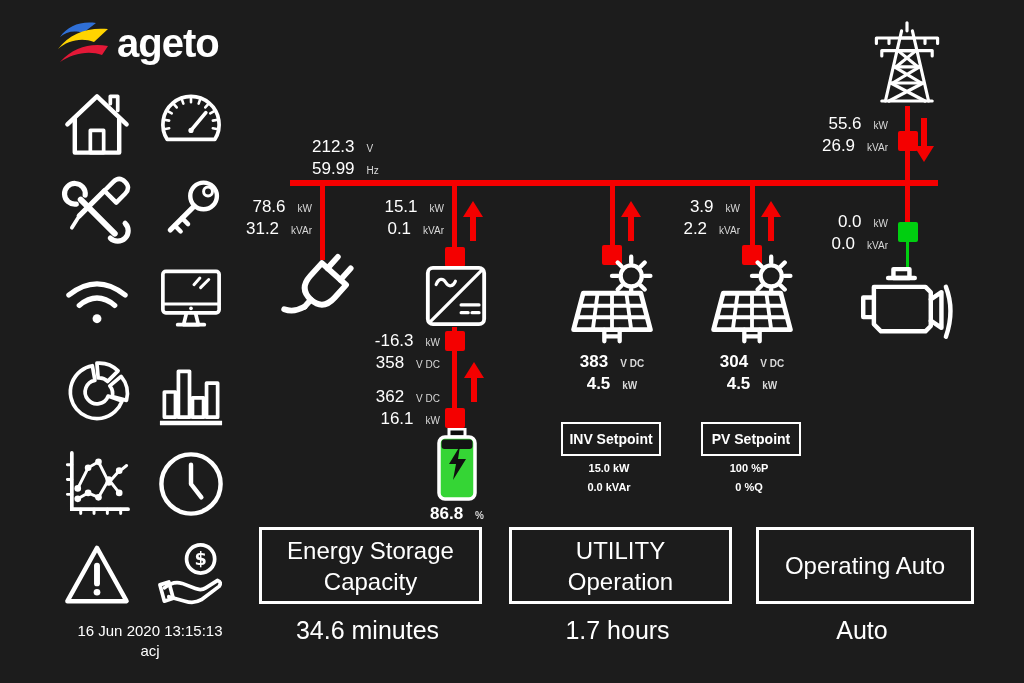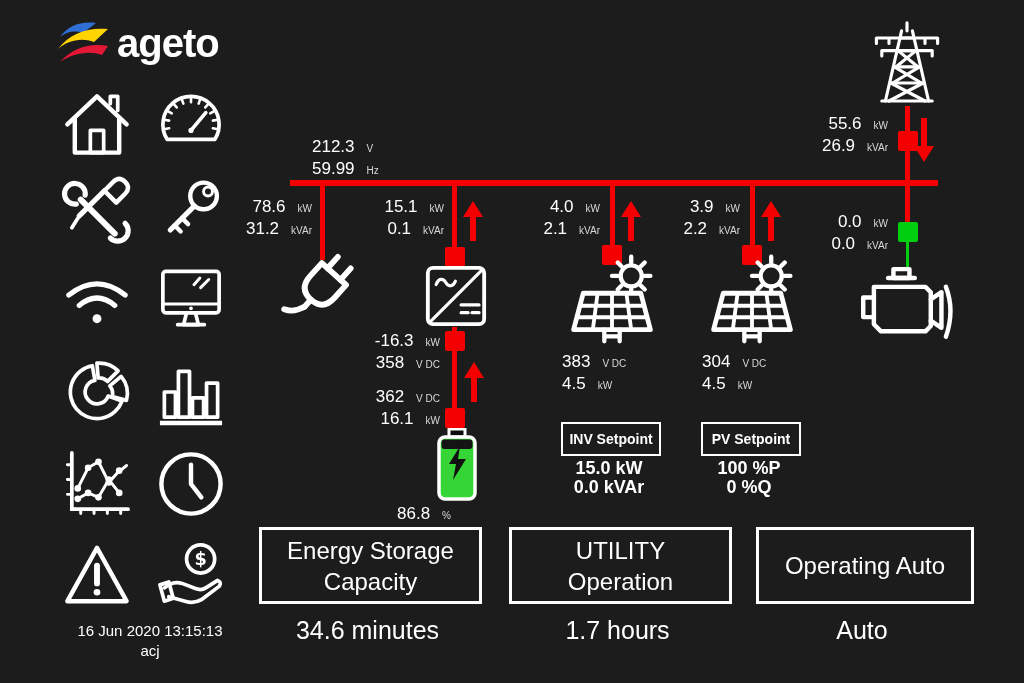--- a/index.html
+++ b/index.html
@@ -3,33 +3,33 @@
 <meta charset="utf-8">
 <style>
   html,body{margin:0;padding:0;background:#000;}
   .screen{position:relative;width:1024px;height:683px;background:var(--background,#1c1c1c);
     font-family:"Liberation Sans",sans-serif;color:#fff;overflow:hidden;}
   .abs{position:absolute;}
   svg{display:block;}
   
   .meas{position:absolute;font-size:17px;line-height:20px;color:#fff;white-space:nowrap;}
   .meas.right{text-align:right;}
-  .meas.center{text-align:left;}
+  .meas.center{text-align:center;font-weight:bold;}
   .meas.left{text-align:left;}
   .unit{font-size:10px;color:#d9d9d9;margin-left:12px;}
   
   .busline{position:absolute;background:var(--bus_red,#f40000);}
   .greenline{position:absolute;background:var(--breaker_open,#00cf10);}
   .breaker{position:absolute;width:20px;height:20px;border-radius:2px;}
   .breaker.closed{background:var(--breaker_closed,#f40000);}
   .breaker.open{background:var(--breaker_open,#00cf10);}
   
   .spbox{position:absolute;border:2px solid #fff;display:flex;align-items:center;justify-content:center;
     font-size:14px;font-weight:bold;background:transparent;}
-  .spvals{position:absolute;text-align:center;font-size:18px;font-weight:bold;line-height:19px;}
+  .spvals{position:absolute;text-align:center;font-size:11px;font-weight:bold;line-height:19px;}
   
   .card{position:absolute;border:3px solid #fff;display:flex;flex-direction:column;align-items:center;
     justify-content:center;font-size:24px;line-height:31px;text-align:center;}
   .card span{display:block;}
   .cardval{position:absolute;text-align:center;font-size:25px;}
   .ts{position:absolute;text-align:center;font-size:15px;line-height:20px;}
   .logo{position:absolute;left:56px;top:20px;display:flex;align-items:center;gap:7px;}
   .logotext{font-size:40px;font-weight:bold;letter-spacing:-1px;line-height:44px;}
 </style>
 </head>
@@ -270,24 +270,20 @@
   <div class="meas right" style="left:228px;top:197px;width:84px">
     <div><span>78.6</span><span class="unit">kW</span></div>
     <div><span>31.2</span><span class="unit">kVAr</span></div>
   </div>
 
   <div class="meas right" style="left:360px;top:197px;width:84px">
     <div><span>15.1</span><span class="unit">kW</span></div>
     <div><span>0.1</span><span class="unit">kVAr</span></div>
   </div>
 
-  <div class="meas right" style="left:516px;top:197px;width:84px">
-    <div><span>4.0</span><span class="unit">kW</span></div>
-    <div><span>2.1</span><span class="unit">kVAr</span></div>
-  </div>
 
   <div class="meas right" style="left:656px;top:197px;width:84px">
     <div><span>3.9</span><span class="unit">kW</span></div>
     <div><span>2.2</span><span class="unit">kVAr</span></div>
   </div>
 
   <div class="meas right" style="left:804px;top:114px;width:84px">
     <div><span>55.6</span><span class="unit">kW</span></div>
     <div><span>26.9</span><span class="unit">kVAr</span></div>
   </div>

